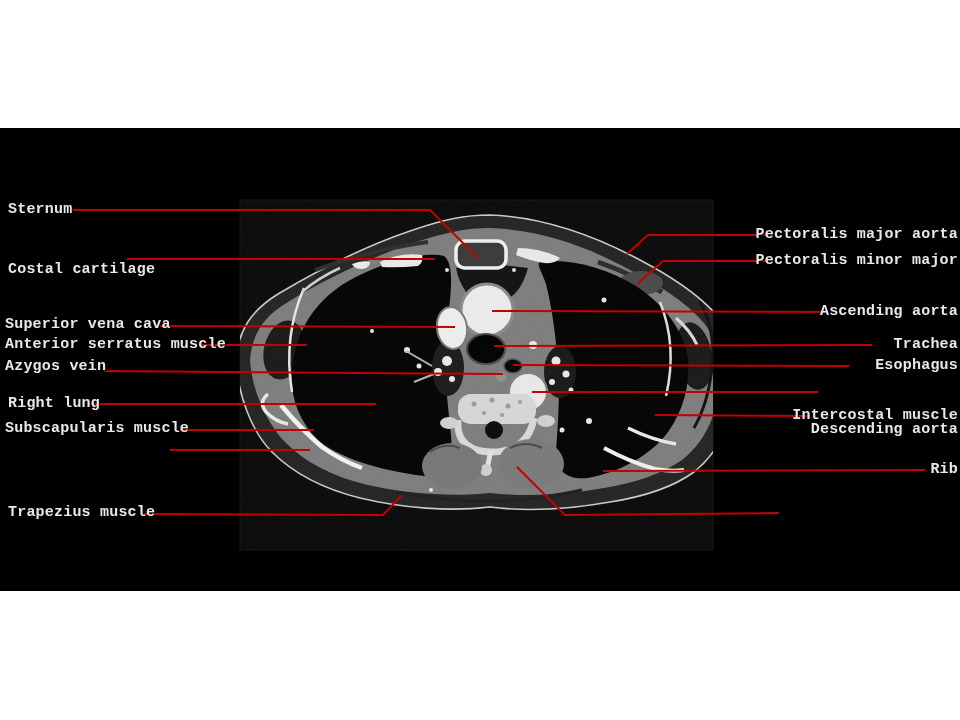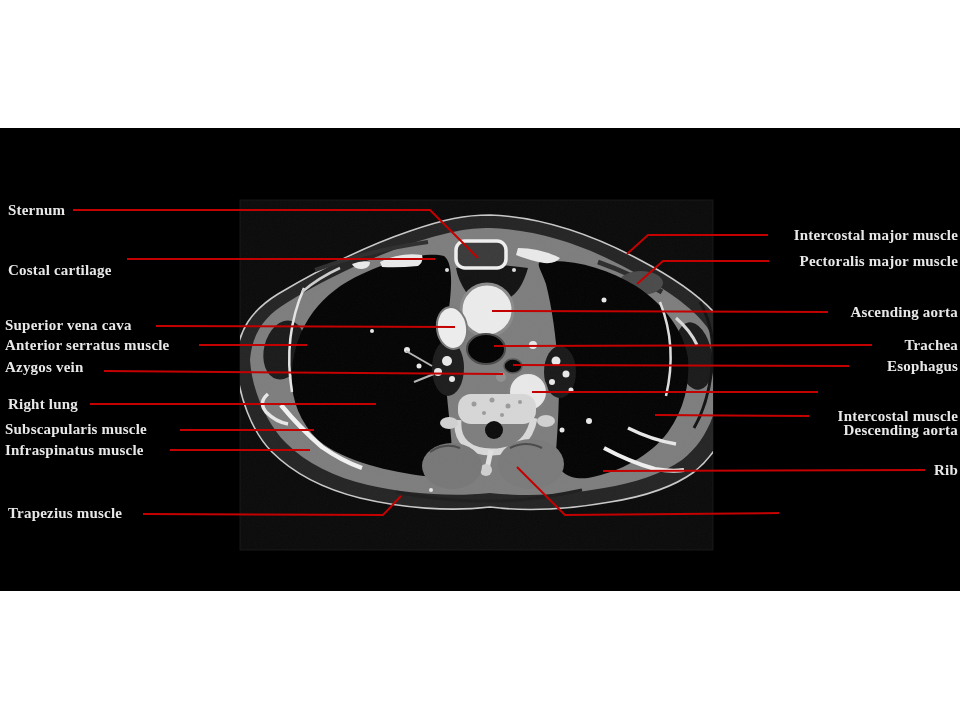--- a/index.html
+++ b/index.html
@@ -4,21 +4,21 @@
 <style>
   :root{
     --page-bg:#ffffff;
     --band-bg:#000000;
     --leader:#c40000;
     --label-text:#e8e8e8;
   }
   *{margin:0;padding:0;box-sizing:border-box;}
   html,body{width:960px;height:720px;background:var(--page-bg);overflow:hidden;}
   #page{position:relative;width:960px;height:720px;background:var(--page-bg);
-        font-family:Liberation Serif, serif;}
+        font-family:Liberation Mono, monospace;}
   #band{position:absolute;left:0;top:128px;width:960px;height:463px;background:var(--band-bg);}
   #art{position:absolute;left:0;top:0;width:960px;height:720px;}
   #labels-layer{position:absolute;left:0;top:0;width:960px;height:720px;}
   .ct-label{
     position:absolute;
     font-weight:bold;
     font-size:15px;
     line-height:18px;
     color:var(--label-text);
     white-space:nowrap;
@@ -186,24 +186,23 @@
   </svg>
 
   <div id="labels-layer">
       <div class="ct-label" style="left: 8px; top: 201px;">Sternum</div>
       <div class="ct-label" style="left: 8px; top: 249px; margin-top: 12px;">Costal cartilage</div>
       <div class="ct-label" style="left: 5px; top: 316px;">Superior vena cava</div>
       <div class="ct-label" style="left: 5px; top: 336px; text-align: right;">Anterior serratus muscle</div>
       <div class="ct-label" style="left: 5px; top: 358px;">Azygos vein</div>
       <div class="ct-label" style="left: 8px; top: 395px;">Right lung</div>
       <div class="ct-label" style="left: 5px; top: 420px;">Subscapularis muscle</div>
-      <div class="ct-label" style="left: 5px; top: 441px;">Infraspinatus muscle</div>
       <div class="ct-label" style="left: 8px; top: 504px;">Trapezius muscle</div>
-      <div class="ct-label" style="right: 2px; top: 226px;">Intercostal major muscle</div>
-      <div class="ct-label" style="right: 2px; top: 252px;">Pectoralis major muscle</div>
+      <div class="ct-label" style="right: 2px; top: 226px;">Pectoralis major aorta</div>
+      <div class="ct-label" style="right: 2px; top: 252px;">Pectoralis minor major</div>
       <div class="ct-label" style="right: 2px; top: 303px;">Ascending aorta</div>
       <div class="ct-label" style="right: 2px; top: 336px;">Trachea</div>
       <div class="ct-label" style="right: 2px; top: 357px; margin-left: 39px;">Esophagus</div>
       <div class="ct-label" style="right: 2px; top: 383px; margin-top: 38px;">Descending aorta</div>
       <div class="ct-label" style="right: 2px; top: 407px;">Intercostal muscle</div>
       <div class="ct-label" style="right: 2px; top: 461px;">Rib</div>
     </div>
 </div>
 
 </body></html>

